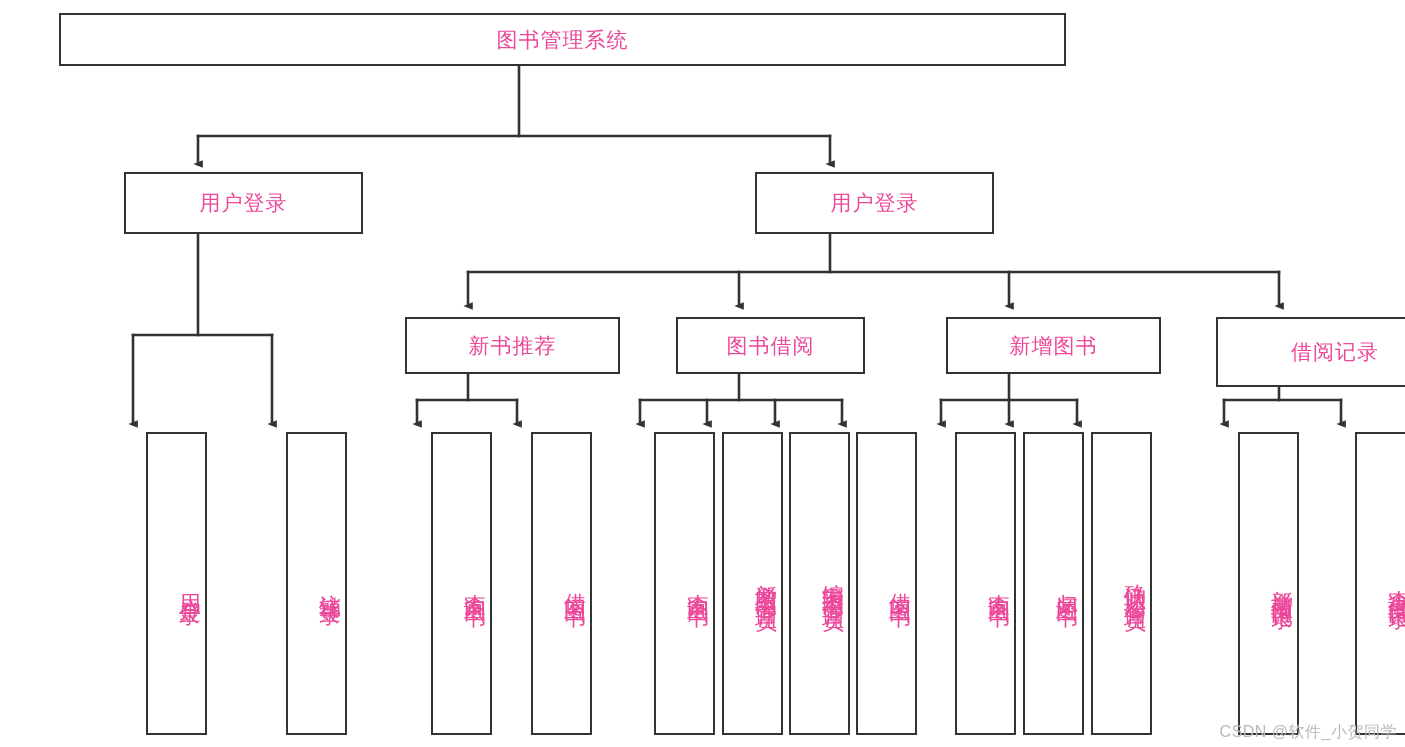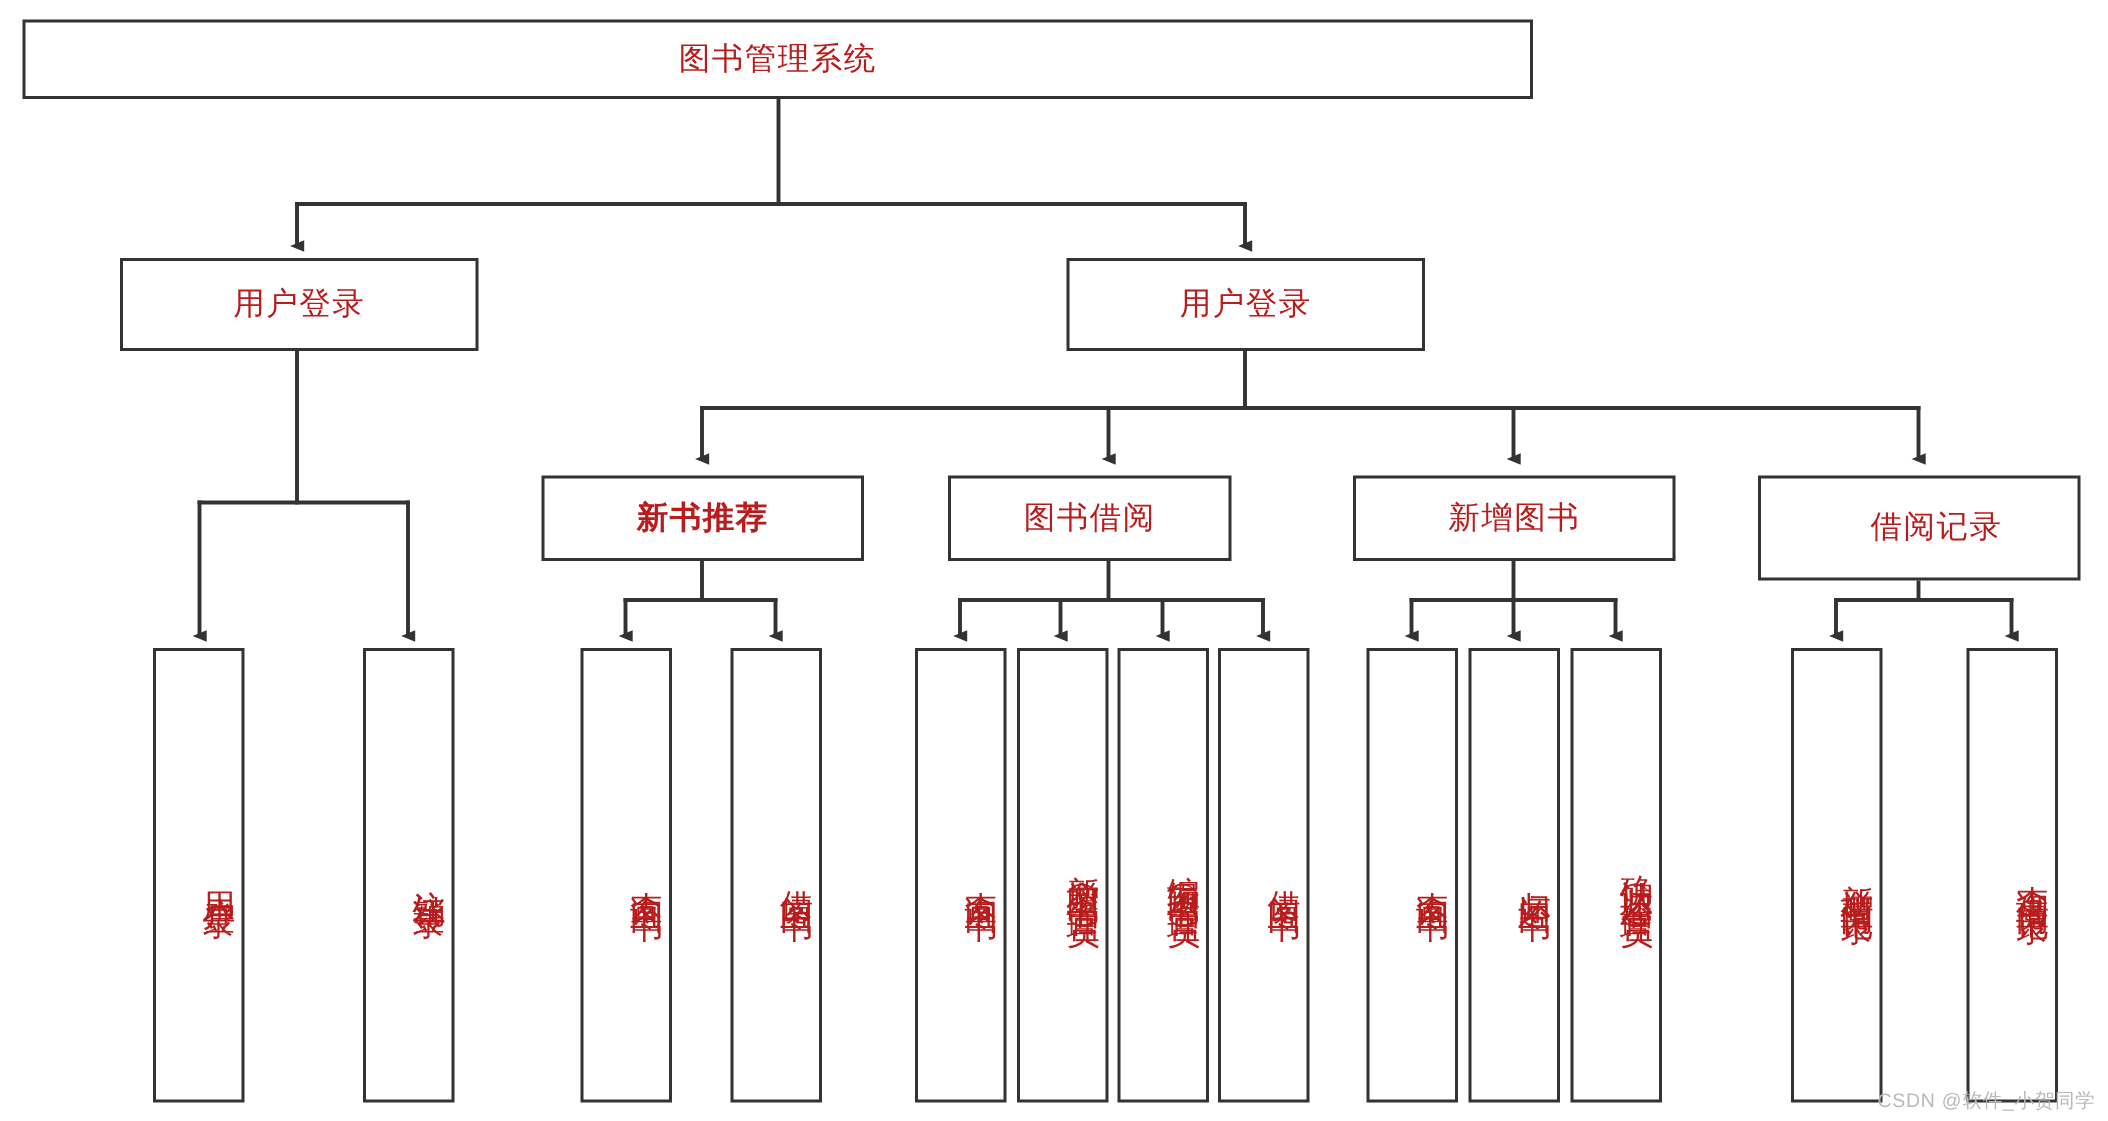--- a/index.html
+++ b/index.html
@@ -27,22 +27,23 @@
     pointer-events: none;
   }
   .node {
     position: absolute;
     box-sizing: border-box;
     background: #ffffff;
     border: 2px solid #333333;
     display: flex;
     align-items: center;
     justify-content: center;
-    color: #b91c1c;
+    color: #ec4899;
     text-align: center;
+    margin-left: 44px;
   }
   .node.horizontal {
     font-size: 21px;
     line-height: 1.2;
     letter-spacing: 1px;
   }
   .node.vertical {
     writing-mode: vertical-rl;
     text-orientation: upright;
     font-size: 22px;
@@ -52,21 +53,21 @@
     justify-content: center;
   }
   .node-label {
     display: block;
     white-space: pre-line;
   }
   #watermark {
     position: absolute;
     right: 8px;
     bottom: 4px;
-    font-size: 13px;
+    font-size: 16px;
     color: #b9b9b9;
     letter-spacing: 0.5px;
     white-space: nowrap;
     user-select: none;
   }
 </style>
 </head>
 <body>
 
 <div id="diagram-root">
@@ -138,21 +139,21 @@
   </div>
 
   <div class="node horizontal" style="left:80px; top:172px; width:239px; height:62px;">
     <span class="node-label">用户登录</span>
   </div>
 
   <div class="node horizontal" style="left:711px; top:172px; width:239px; height:62px;">
     <span class="node-label">用户登录</span>
   </div>
 
-  <div class="node horizontal" style="left:361px; top:317px; width:215px; height:57px;font-weight:bold;">
+  <div class="node horizontal" style="left:361px; top:317px; width:215px; height:57px;">
     <span class="node-label">新书推荐</span>
   </div>
 
   <div class="node horizontal" style="left:632px; top:317px; width:189px; height:57px;">
     <span class="node-label">图书借阅</span>
   </div>
 
   <div class="node horizontal" style="left:902px; top:317px; width:215px; height:57px;">
     <span class="node-label">新增图书</span>
   </div>

